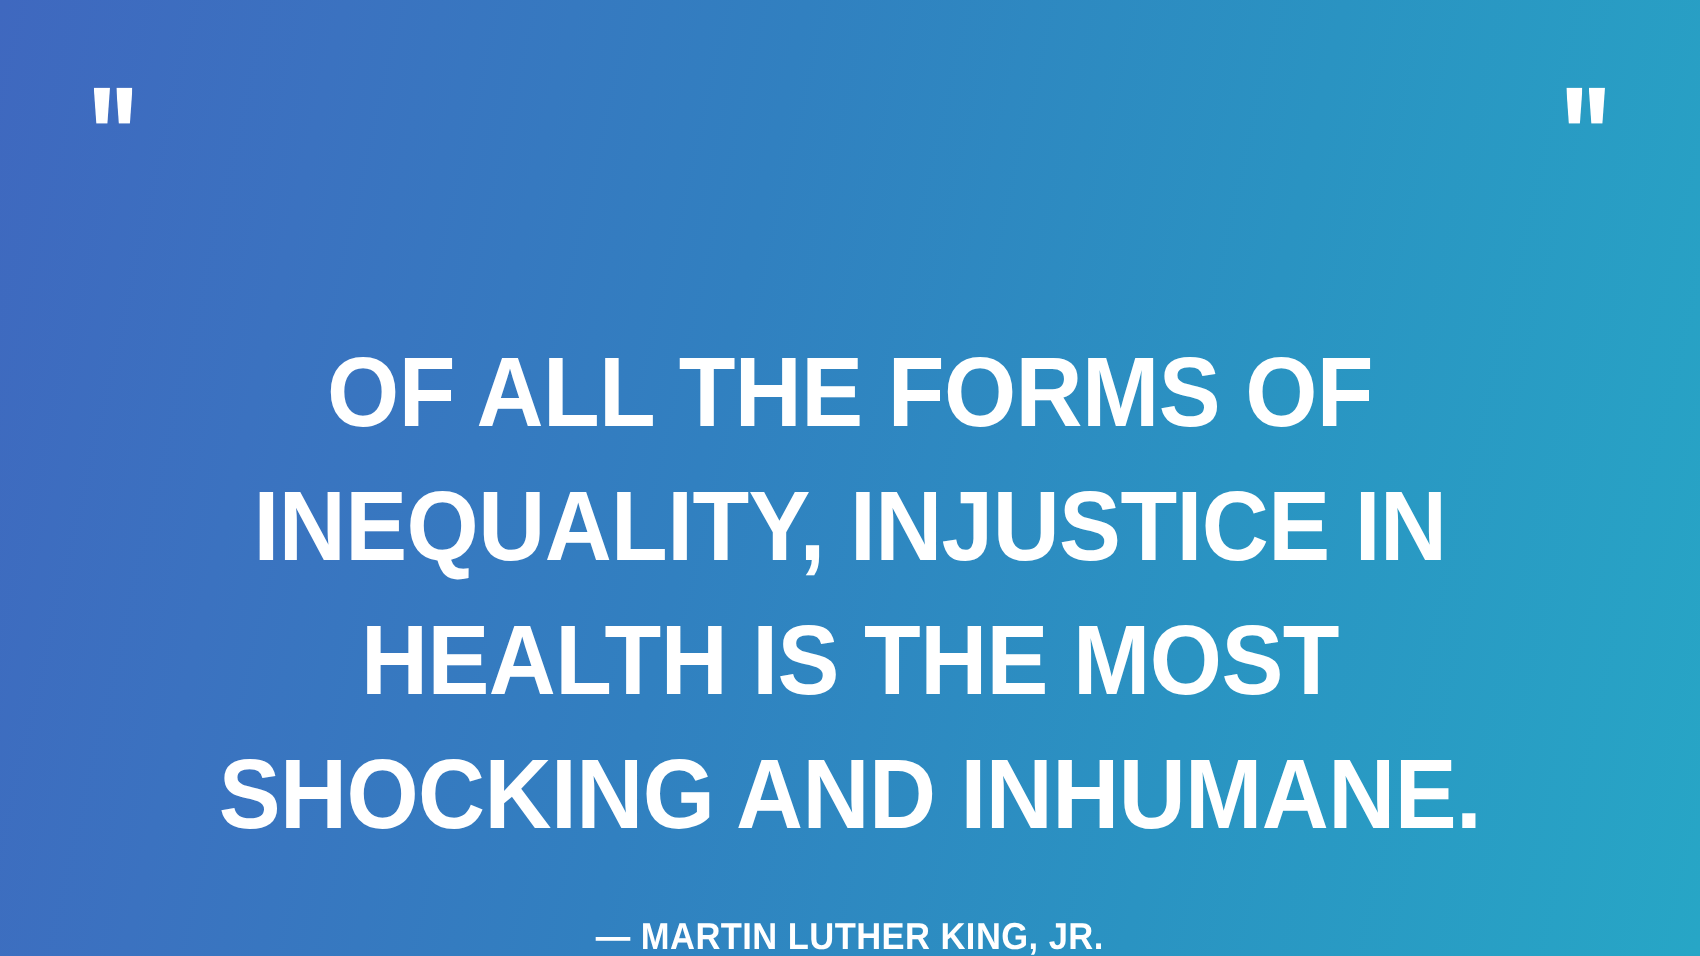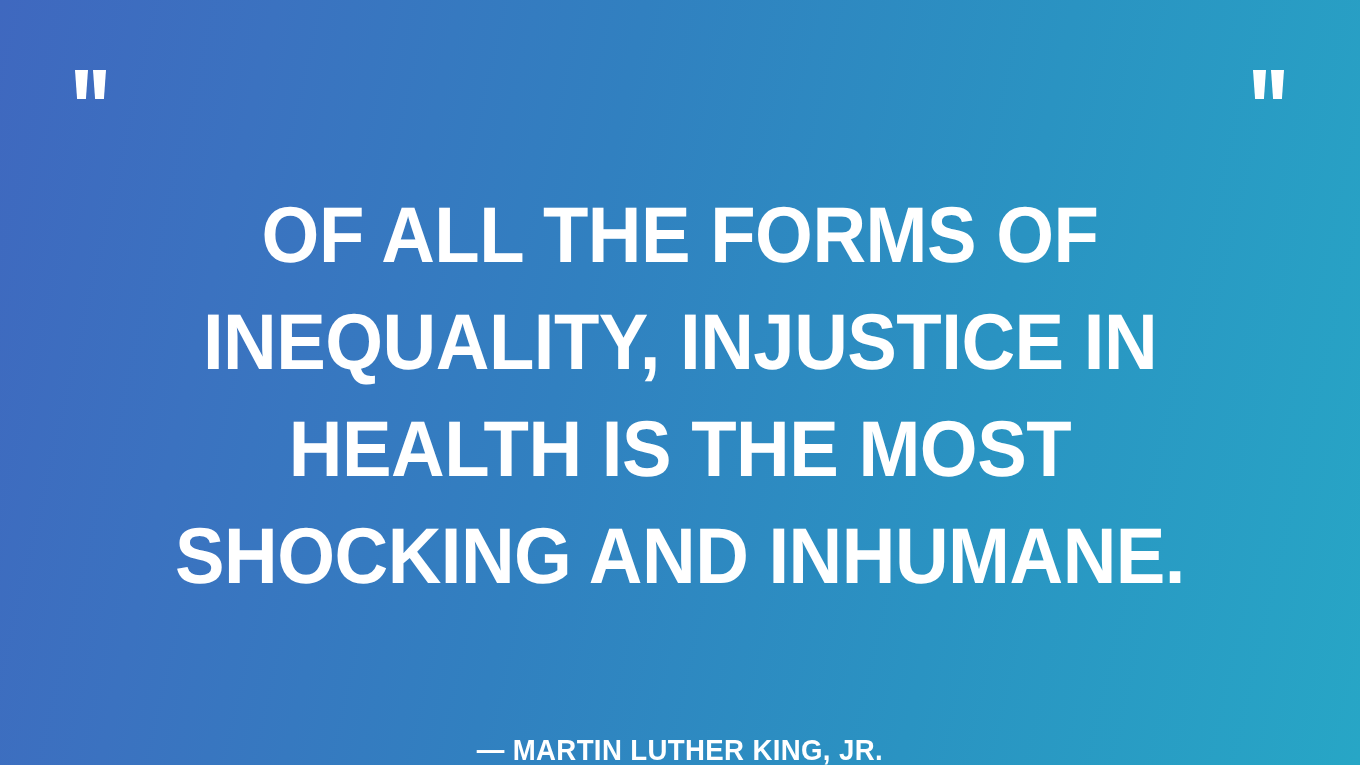--- a/index.html
+++ b/index.html
@@ -48,21 +48,21 @@
   
   .content {
     position: absolute;
     left: 0;
     top: 0;
     width: 1360px;
     height: 765px;
     display: flex;
     flex-direction: column;
     align-items: center;
-    justify-content: space-between;
+    justify-content: flex-end;
   }
 
   .quote-text {
     margin: 0;
     padding: 0;
     width: 1200px;
     margin-top: 181px;
     text-align: center;
     color: #ffffff;
     font-family: "Liberation Sans Narrow", "Liberation Sans", sans-serif;

